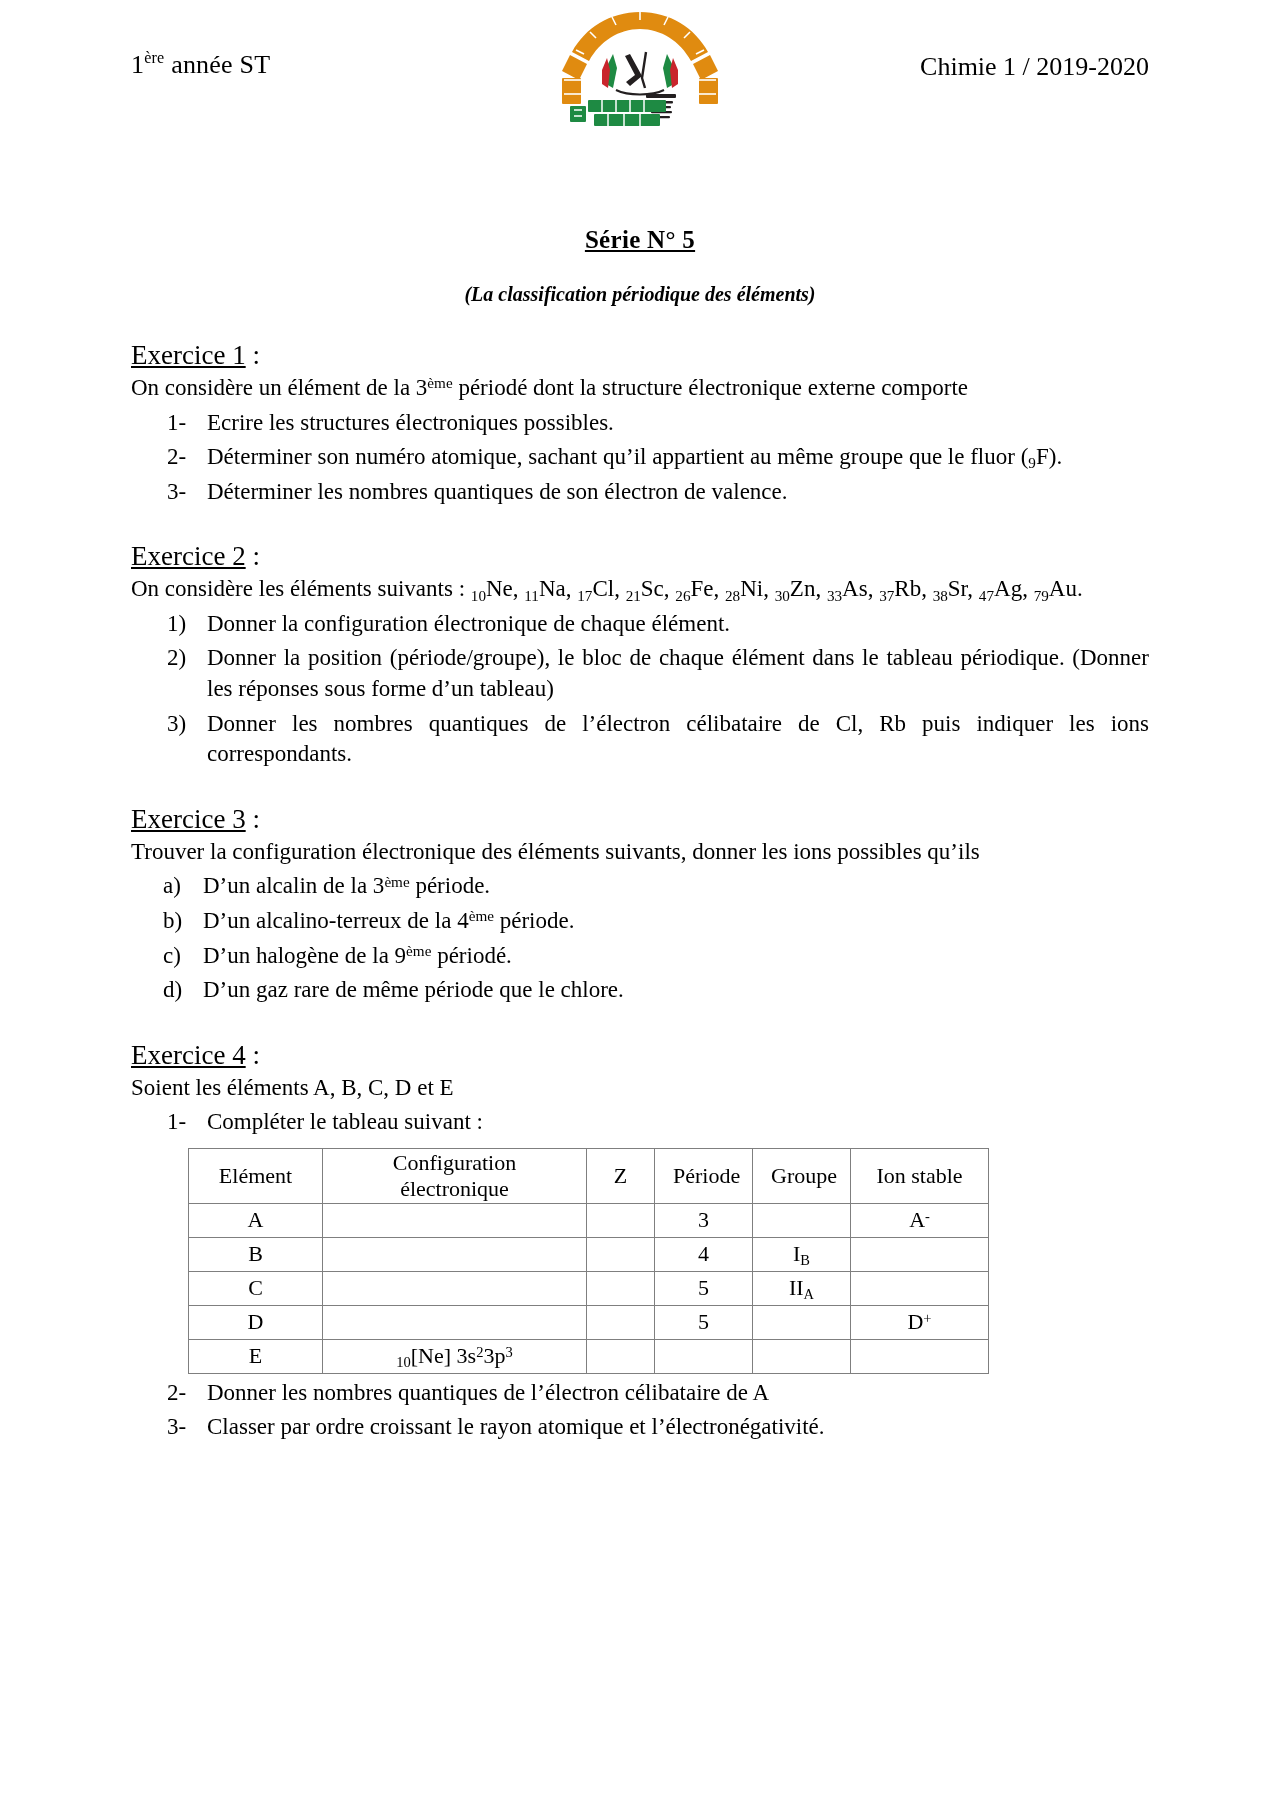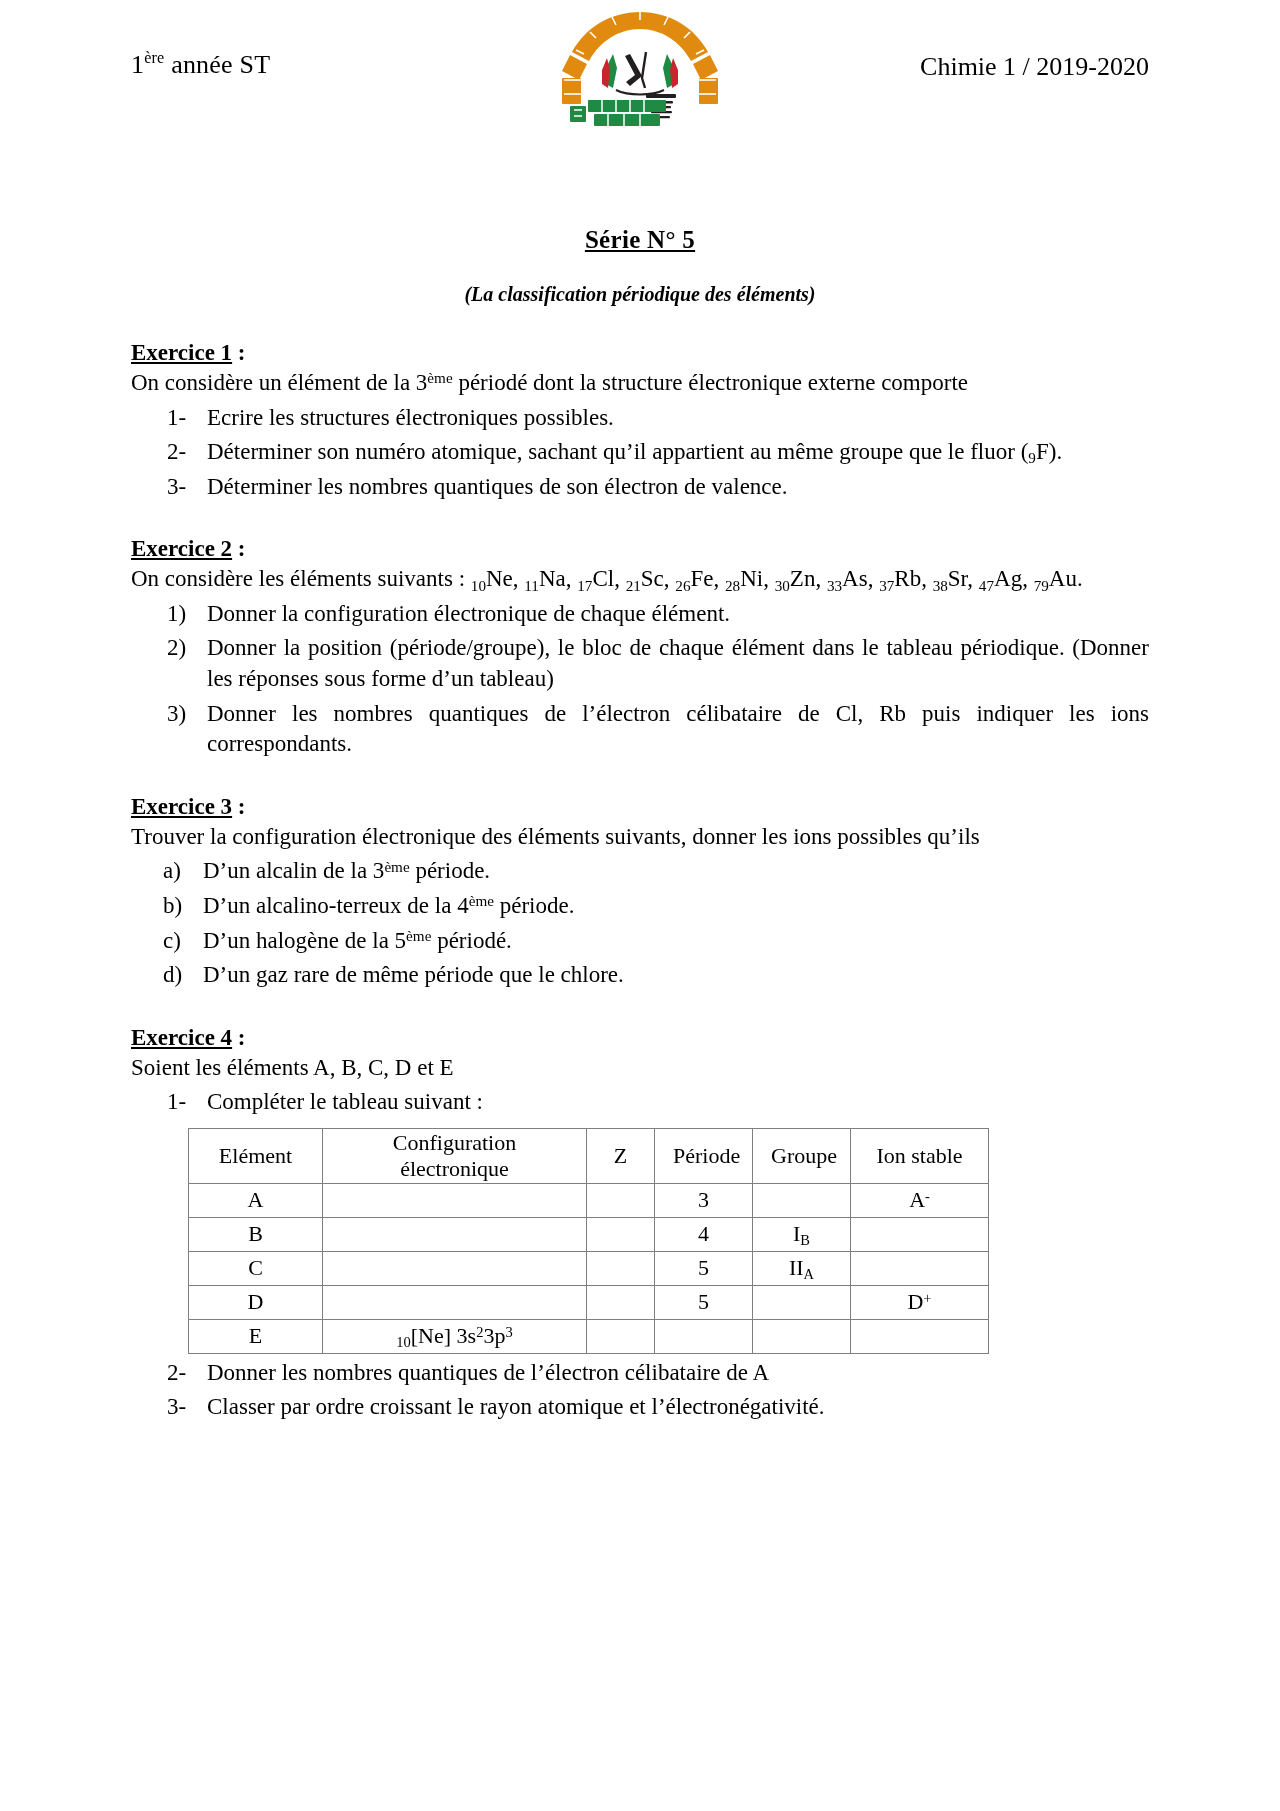--- a/index.html
+++ b/index.html
@@ -75,22 +75,22 @@
     font-size: 20px;
     font-weight: bold;
     font-style: italic;
   }
 
   
   .exercise {
     margin-top: 34px;
   }
   .ex-head {
-    font-size: 23px;
-    font-weight: bold;
+    font-size: 27px;
+    font-weight: normal;
     margin-bottom: 2px;
   }
   .ex-head .ex-label {
     text-decoration: underline;
   }
   .ex-head .ex-colon {
     text-decoration: none;
   }
   .para {
     font-size: 23px;
@@ -268,21 +268,21 @@
         <li><span class="mark">3)</span><span>Donner les nombres quantiques de l’électron célibataire de Cl, Rb puis indiquer les ions correspondants.</span></li>
       </ol>
     </div>
 
     <div class="exercise">
       <div class="ex-head"><span class="ex-label">Exercice 3</span><span class="ex-colon"> :</span></div>
       <div class="para">Trouver la configuration électronique des éléments suivants, donner les ions possibles qu’ils</div>
       <ul class="items narrow">
         <li><span class="mark">a)</span><span>D’un alcalin de la 3</span><sup>ème</sup><span> période.</span></li>
         <li><span class="mark">b)</span><span>D’un alcalino-terreux de la 4</span><sup>ème</sup><span> période.</span></li>
-        <li><span class="mark">c)</span><span>D’un halogène de la 5</span><sup>ème</sup><span> périodé.</span></li>
+        <li><span class="mark">c)</span><span>D’un halogène de la 9</span><sup>ème</sup><span> périodé.</span></li>
         <li><span class="mark">d)</span><span>D’un gaz rare de même période que le chlore.</span></li>
       </ul>
     </div>
 
     <div class="exercise">
       <div class="ex-head"><span class="ex-label">Exercice 4</span><span class="ex-colon"> :</span></div>
       <div class="para nojust">Soient les éléments A, B, C, D et E</div>
       <ol class="items">
         <li><span class="mark">1-</span><span>Compléter le tableau suivant :</span></li>
       </ol>

